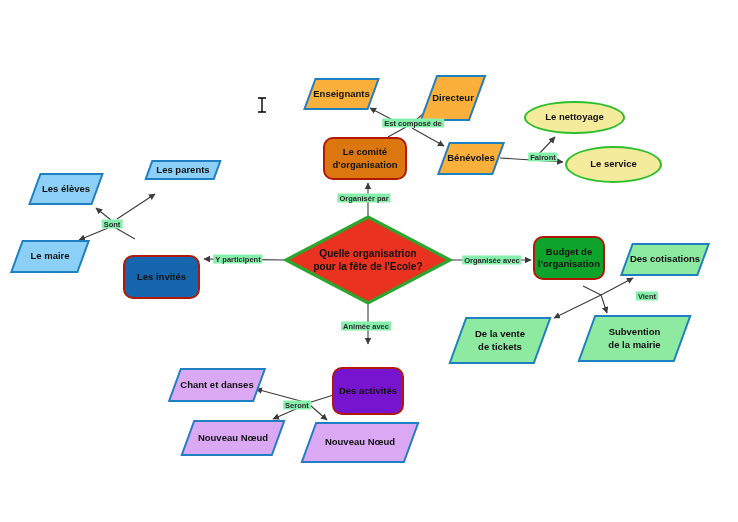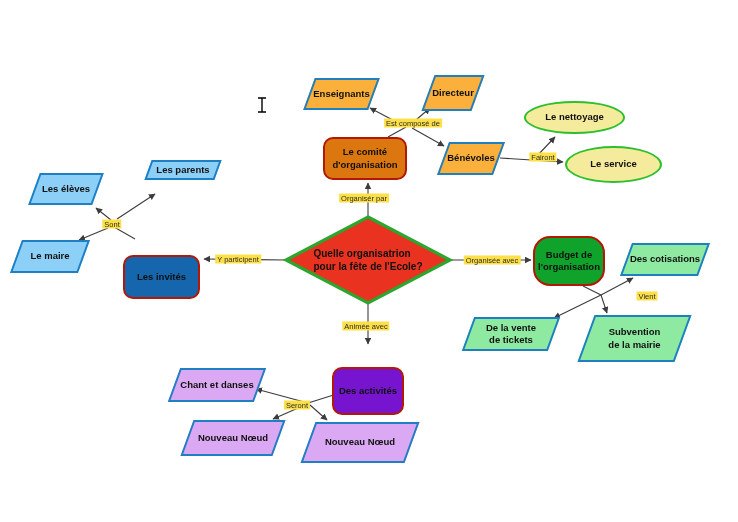--- a/index.html
+++ b/index.html
@@ -20,25 +20,25 @@
   .c-lblue  {--fill:#8dd0f7;--bd:#1e7fc2;}
   .c-lgreen {--fill:#8ee9a1;--bd:#1e7fc2;}
   .c-lpurple{--fill:#dba9f4;--bd:#1e7fc2;}
   .c-orange {--fill:#dc770f;--bd:#b21807;}
   .c-blue   {--fill:#1566ad;--bd:#b21807;}
   .c-green  {--fill:#0fa32b;--bd:#b21807;}
   .c-purple {--fill:#7714d0;--bd:#b21807;}
   .c-yellow {--fill:#f5eb9c;--bd:#2ebf2e;}
 
   .diamond-label{position:absolute;left:300px;top:240px;width:136px;height:40px;
-        display:flex;align-items:center;justify-content:center;
+        display:flex;align-items:center;justify-content:center;text-align:center;
         font-weight:bold;font-size:10px;line-height:1.35;color:#101010;white-space:pre-line;z-index:2;}
 
-  .elabel{position:absolute;transform:translate(-50%,-50%);background:#fde047;
-        padding:0 2px;font-size:7.5px;font-weight:normal;color:#2b2b2b;white-space:nowrap;z-index:3;}
+  .elabel{position:absolute;transform:translate(-50%,-50%);background:#86efac;
+        padding:0 2px;font-size:7.5px;font-weight:bold;color:#2b2b2b;white-space:nowrap;z-index:3;}
 </style>
 </head>
 <body>
 
 <div id="canvas">
 
   <svg id="edges" viewBox="0 0 738 522">
     <defs>
       <marker id="arr" markerWidth="7" markerHeight="7" refX="5.5" refY="3" orient="auto">
         <path d="M0,0 L6,3 L0,6 z" fill="#3c3c3c"></path>
@@ -77,21 +77,21 @@
 
   <div class="node rrect c-orange" style="left:323px;top:137px;width:84px;height:43px;">
     <span>Le comité
 d'organisation</span>
     </div>
 
   <div class="node pgram c-amber" style="left:303px;top:78px;width:77px;height:32px;--sp:6px;">
     <span>Enseignants</span>
     </div>
 
-  <div class="node pgram c-amber" style="left:423px;top:75px;width:60px;height:36px;--sp:5px;">
+  <div class="node pgram c-amber" style="left:423px;top:75px;width:60px;height:46px;--sp:5px;">
     <span>Directeur</span>
     </div>
 
   <div class="node pgram c-amber" style="left:437px;top:142px;width:68px;height:33px;--sp:6px;">
     <span>Bénévoles</span>
     </div>
 
   <div class="node ellipse c-yellow" style="left:524px;top:101px;width:101px;height:33px;">
     <span>Le nettoyage</span>
     </div>
@@ -109,30 +109,30 @@
     </div>
 
   <div class="node pgram c-lblue" style="left:10px;top:240px;width:80px;height:33px;--sp:6px;">
     <span>Le maire</span>
     </div>
 
   <div class="node rrect c-blue" style="left:123px;top:238px;width:77px;height:44px;margin-top:17px;">
     <span>Les invités</span>
     </div>
 
-  <div class="node rrect c-green" style="left:533px;top:236px;width:72px;height:50px;border-radius:17px;">
+  <div class="node rrect c-green" style="left:533px;top:236px;width:72px;height:44px;">
     <span>Budget de
 l'organisation</span>
     </div>
 
   <div class="node pgram c-lgreen" style="left:620px;top:243px;width:90px;height:33px;--sp:6px;">
     <span>Des cotisations</span>
     </div>
 
-  <div class="node pgram c-lgreen" style="left:459px;top:317px;width:104px;height:34px;--sp:9px;">
+  <div class="node pgram c-lgreen" style="left:448px;top:317px;width:104px;height:47px;--sp:9px;">
     <span>De la vente
 de tickets</span>
     </div>
 
   <div class="node pgram c-lgreen" style="left:577px;top:315px;width:115px;height:47px;--sp:9px;">
     <span>Subvention
 de la mairie</span>
     </div>
 
   <div class="node rrect c-purple" style="left:332px;top:347px;width:72px;height:48px;margin-top:20px;">

